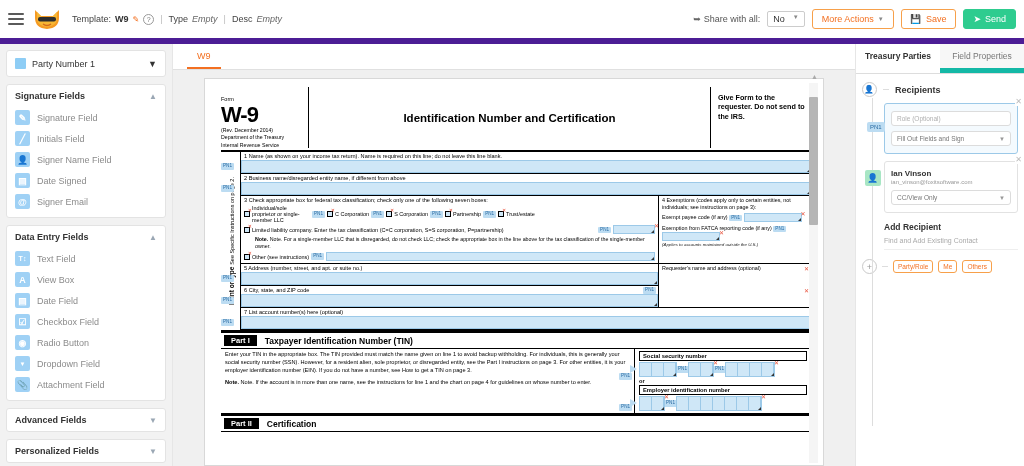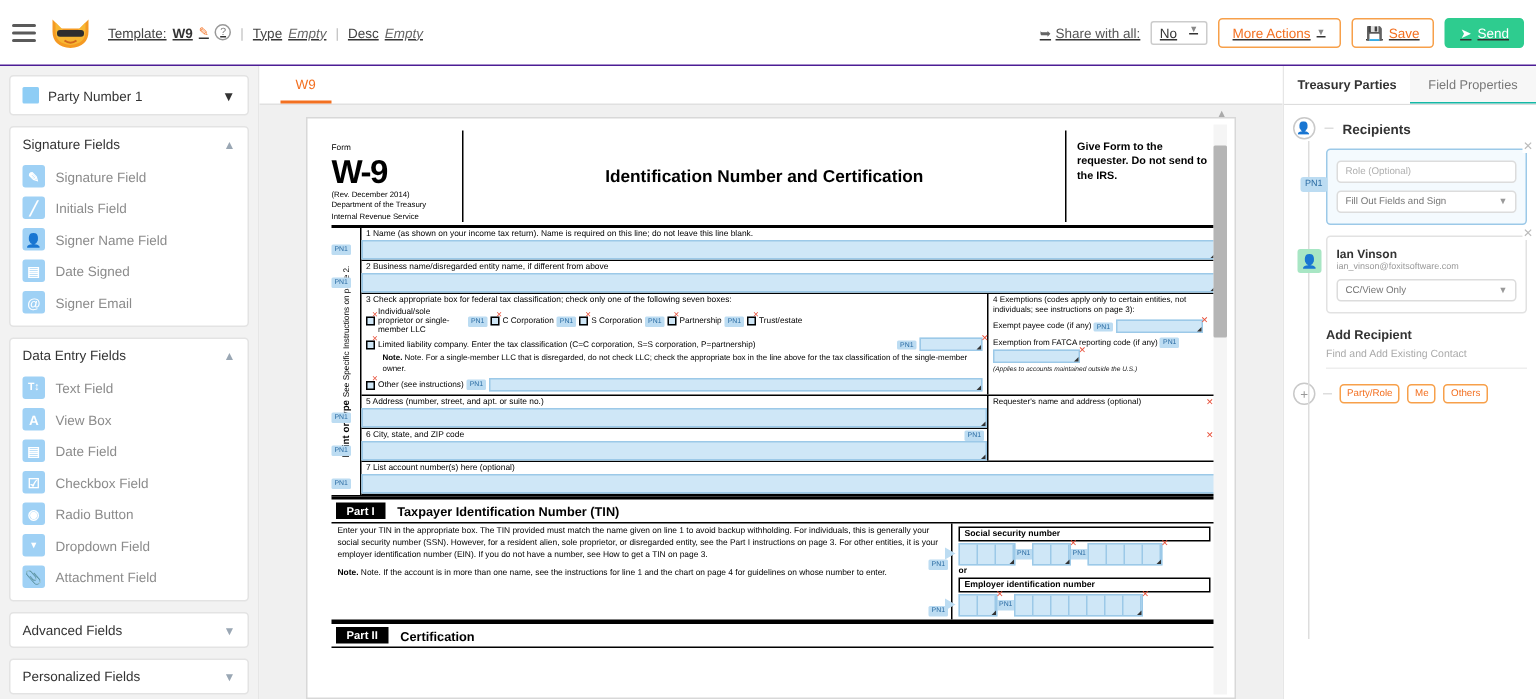--- a/index.html
+++ b/index.html
@@ -9,25 +9,24 @@
     font-family: "Liberation Sans", sans-serif;
     background: #f2f2f2;
     color: #333;
   }
   .app { width: 1024px; height: 466px; display: flex; flex-direction: column; }
 
   
   .topbar {
     height: 44px; min-height: 28px;
     background: #ffffff;
-    border-bottom: 1px solid #4c1d95;
+    border-bottom: 6px solid #4c1d95;
     display: flex; align-items: center;
     padding: 0 8px;
     font-size: 9px;
-    text-decoration: underline;
   }
   .hamburger { width: 16px; height: 12px; display: flex; flex-direction: column;
     justify-content: space-between; margin-right: 8px; cursor: pointer; }
   .hamburger span { display: block; height: 2px; background: #5a5a5a; border-radius: 1px; }
   .logo { width: 30px; height: 22px; margin-right: 10px; position: relative; }
   .logo svg { display: block; }
   .tmeta { display: flex; align-items: center; gap: 4px; color: #555; font-size: 9px; white-space: nowrap; }
   .tmeta .lbl { color: #444; }
   .tmeta .val { color: #333; font-weight: 600; }
   .tmeta .em { font-style: italic; color: #666; }
@@ -53,21 +52,21 @@
   .btn-green { background: #2ecc8f; color: #fff; border: 1px solid #2ecc8f; }
 
   
   .body { flex: 1; display: flex; min-height: 0; }
 
   
   .left { width: 172px; min-width: 172px; background: #f2f2f2; padding: 6px;
           overflow: hidden; }
   .card { background: #fff; border: 1px solid #e3e3e3; border-radius: 3px; margin-bottom: 7px; }
   .card-head { display: flex; align-items: center; padding: 6px 8px; font-size: 9px;
-               font-weight: normal; color: #333; cursor: pointer; }
+               font-weight: bold; color: #333; cursor: pointer; }
   .card-head .chev { margin-left: auto; color: #9aa7b4; font-size: 8px; }
   .party-row { display: flex; align-items: center; gap: 6px; padding: 7px 8px;
                font-size: 9px; color: #333; cursor: pointer; }
   .party-swatch { width: 11px; height: 11px; background: #8ecdf5; border-radius: 1px; }
   .card-body { padding: 0 0 5px 0; }
   .fitem { display: flex; align-items: center; gap: 7px; padding: 3px 8px; cursor: grab; }
   .fico {
     width: 15px; height: 15px; border-radius: 2px; background: #9fd1f5;
     color: #fff; display: flex; align-items: center; justify-content: center;
     font-size: 9px; font-weight: bold; flex: 0 0 15px;
@@ -168,21 +167,21 @@
   .dash { width: 11px; display: flex; align-items: center; justify-content: center; }
   .orlbl { font-size: 5.6px; font-weight: bold; padding: 1px 0; }
   .arrowL { position: absolute; left: -9px; top: 3px; width: 0; height: 0;
             border-top: 4px solid transparent; border-bottom: 4px solid transparent;
             border-left: 7px solid #bcdcf2; }
 
   
   .right { width: 168px; min-width: 168px; background: #fff; display: flex; flex-direction: column; }
   .rtabs { display: flex; border-bottom: 1px solid #ddd; }
   .rtab { flex: 1; text-align: center; font-size: 8.5px; padding: 7px 2px;
-          color: #777; cursor: pointer; background: #f7f7f7; border-bottom: 1px solid #14b8a6; }
+          color: #777; cursor: pointer; background: #f7f7f7; border-bottom: 5px solid #14b8a6; }
   .rtab.active { color: #333; background: #fff; border-bottom: 1px solid #fff; font-weight: 600; }
   .rbody { flex: 1; padding: 8px 6px; position: relative; overflow: hidden; }
   .rail { position: absolute; left: 16px; top: 24px; bottom: 40px; width: 1px; background: #ddd; }
   .rcircle { width: 15px; height: 15px; border-radius: 50%; border: 1px solid #c9c9c9;
              background: #fff; display: flex; align-items: center; justify-content: center;
              font-size: 8px; color: #888; flex: 0 0 15px; }
   .rhead { display: flex; align-items: center; gap: 6px; margin-bottom: 6px; }
   .rhead .dash { width: 6px; height: 1px; background: #ddd; }
   .rtitle { font-size: 9px; font-weight: bold; color: #333; }
   .rcard { position: relative; margin: 0 0 7px 22px; border: 1px solid #e2e2e2;

